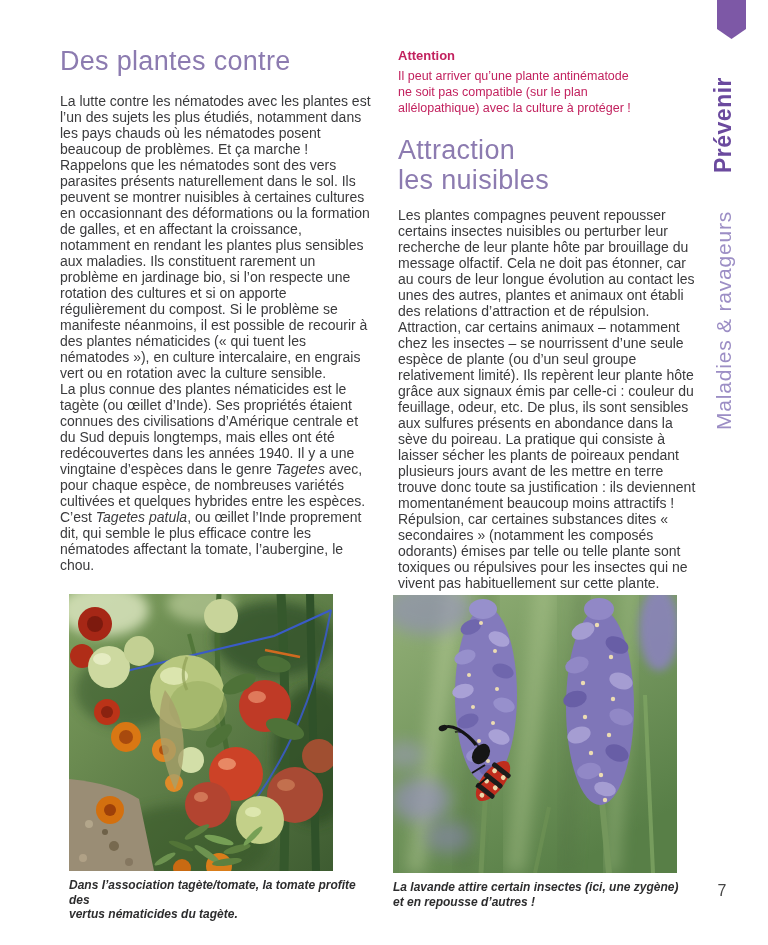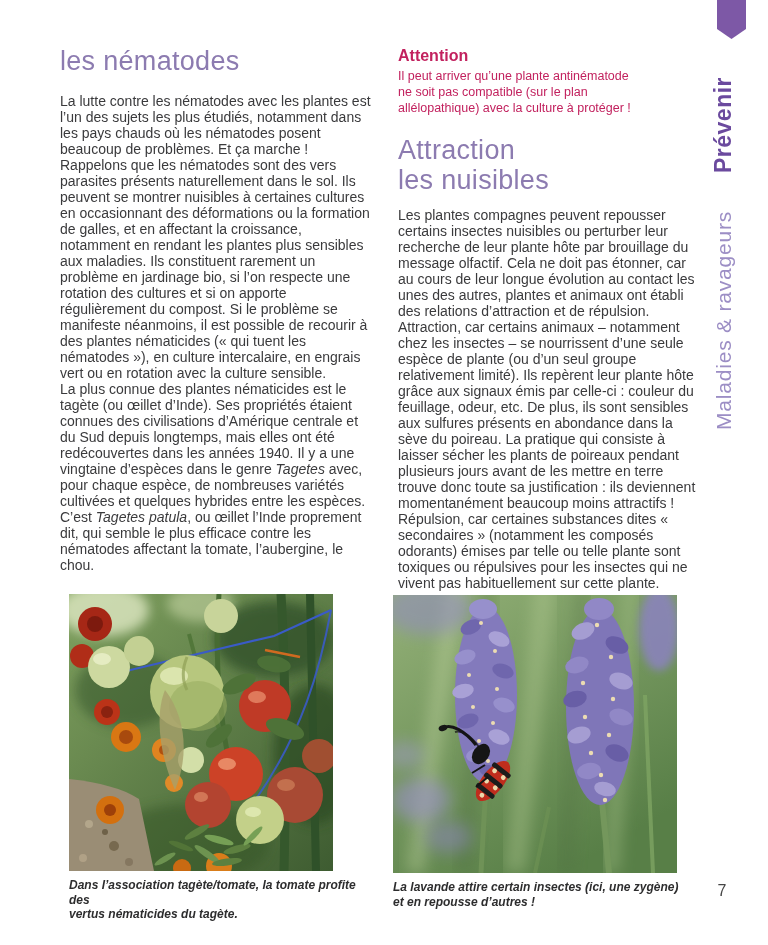--- a/index.html
+++ b/index.html
@@ -18,21 +18,21 @@
     margin:0 0 17px 0; font-weight:300; letter-spacing:.3px;
     font-size:27px; line-height:30px; color:#8c7bb0;
   }
   h1.heading span { display:block; }
   .body-p {
     margin:0; font-size:14px; line-height:16px; color:#3a3a3c;
     text-align:left;
   }
   
   .attention { margin:0 0 0 0; }
-  .attention-title { font-size:16px; line-height:20px; font-weight:bold; color:#c2215e; }
+  .attention-title { font-size:13px; line-height:20px; font-weight:bold; color:#c2215e; }
   .attention-body  {
     margin-top:2px; font-size:12.5px; line-height:16px; font-weight:normal;
     color:#c2215e; white-space:pre-line;
   }
   .col-right h1.heading { margin-top:19px; margin-bottom:12px; }
 
   
   .figure { position:absolute; }
   .figure-left  { left:69px;  top:594px; width:264px; }
   .figure-right { left:393px; top:595px; width:284px; }
@@ -62,21 +62,21 @@
     font-size:16px; color:#454545;
   }
 </style>
 </head>
 <body>
 
 <div class="page">
 
   <div class="col col-left">
     <h1 class="heading">
-      <span>les nématodes</span>
+      <span>Des plantes contre</span>
     </h1>
     <p class="body-p"><span>La lutte contre les nématodes avec les plantes est l’un des sujets les plus étudiés, notamment dans les pays chauds où les nématodes posent beaucoup de problèmes. Et ça marche ! Rappelons que les nématodes sont des vers parasites présents naturellement dans le sol. Ils peuvent se montrer nuisibles à certaines cultures en occasionnant des déformations ou la formation de galles, et en affectant la croissance, notamment en rendant les plantes plus sensibles aux maladies. Ils constituent rarement un problème en jardinage bio, si l’on respecte une rotation des cultures et si on apporte régulièrement du compost. Si le problème se manifeste néanmoins, il est possible de recourir à des plantes nématicides (« qui tuent les nématodes »), en culture intercalaire, en engrais vert ou en rotation avec la culture sensible.</span></p>
     <p class="body-p"><span>La plus connue des plantes nématicides est le tagète (ou œillet d’Inde). Ses propriétés étaient connues des civilisations d’Amérique centrale et du Sud depuis longtemps, mais elles ont été redécouvertes dans les années 1940. Il y a une vingtaine d’espèces dans le genre </span><span style="font-style: italic;">Tagetes</span><span> avec, pour chaque espèce, de nombreuses variétés cultivées et quelques hybrides entre les espèces. C’est </span><span style="font-style: italic;">Tagetes patula</span><span>, ou œillet l’Inde proprement dit, qui semble le plus efficace contre les nématodes affectant la tomate, l’aubergine, le chou.</span></p>
   </div>
 
   <div class="col col-right">
     <div class="attention">
       <div class="attention-title">Attention</div>
       <div class="attention-body">Il peut arriver qu’une plante antinématode
 ne soit pas compatible (sur le plan

